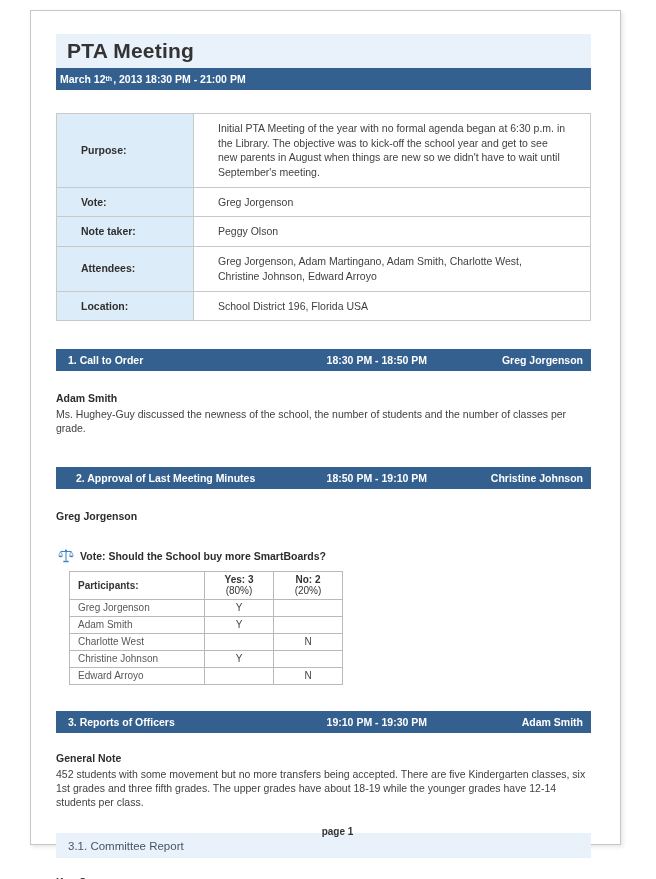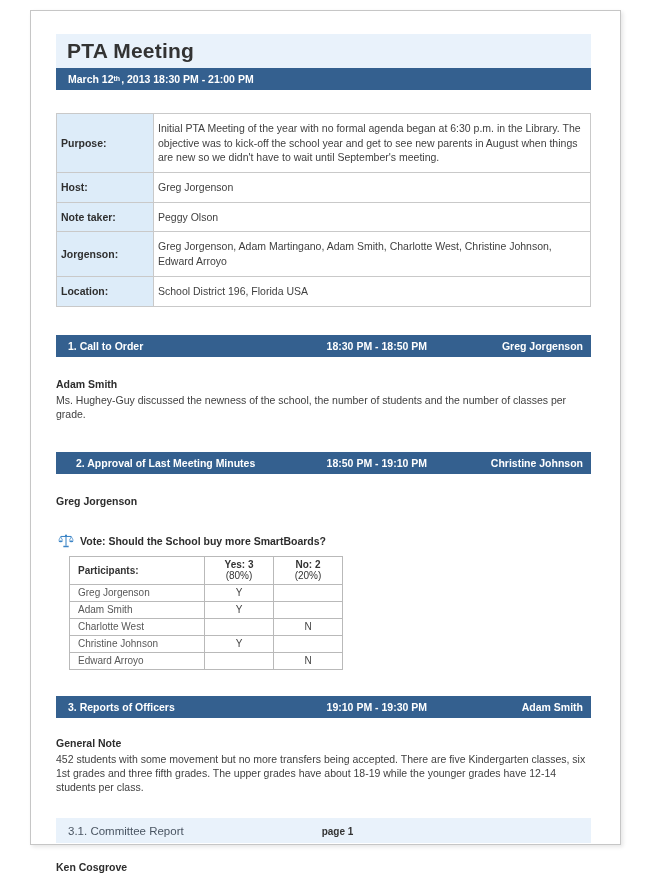--- a/index.html
+++ b/index.html
@@ -61,34 +61,34 @@
     letter-spacing: 0.2px;
   }
   .date-banner {
     height: 22px;
     background: #34608f;
     color: #ffffff;
     font-weight: bold;
     font-size: 10.5px;
     display: flex;
     align-items: center;
-    padding-left: 12px;
+    padding-left: 4px;
   }
   .date-banner sup { font-size: 7px; line-height: 0; margin-right: 1px; }
 
   .info-table {
     width: 100%;
     border-collapse: collapse;
     margin-top: 23px;
     font-size: 10.5px;
     table-layout: fixed;
   }
   .info-table td {
     border: 1px solid #c9c9c9;
-    padding: 7px 4px;
+    padding: 7px 24px;
     vertical-align: middle;
     color: #3f3f3f;
     line-height: 1.4;
   }
   .info-table td.lbl {
     width: 88px;
     background: #ddecf9;
     font-weight: bold;
     color: #2f2f2f;
   }
@@ -189,29 +189,29 @@
         <span>, 2013  18:30 PM - 21:00 PM</span>
     </div>
 
     <table class="info-table">
       <tbody>
         <tr>
           <td class="lbl">Purpose:</td>
           <td>Initial PTA Meeting of the year with no formal agenda began at 6:30 p.m. in the Library. The objective was to kick-off the school year and get to see new parents in August when things are new so we didn't have to wait until September's meeting.</td>
         </tr>
         <tr>
-          <td class="lbl">Host:</td>
+          <td class="lbl">Vote:</td>
           <td>Greg Jorgenson</td>
         </tr>
         <tr>
           <td class="lbl">Note taker:</td>
           <td>Peggy Olson</td>
         </tr>
         <tr>
-          <td class="lbl">Jorgenson:</td>
+          <td class="lbl">Attendees:</td>
           <td>Greg Jorgenson, Adam Martingano, Adam Smith, Charlotte West, Christine Johnson, Edward Arroyo</td>
         </tr>
         <tr>
           <td class="lbl">Location:</td>
           <td>School District 196, Florida USA</td>
         </tr>
       </tbody>
     </table>
 
     <div class="sec-bar m1">

